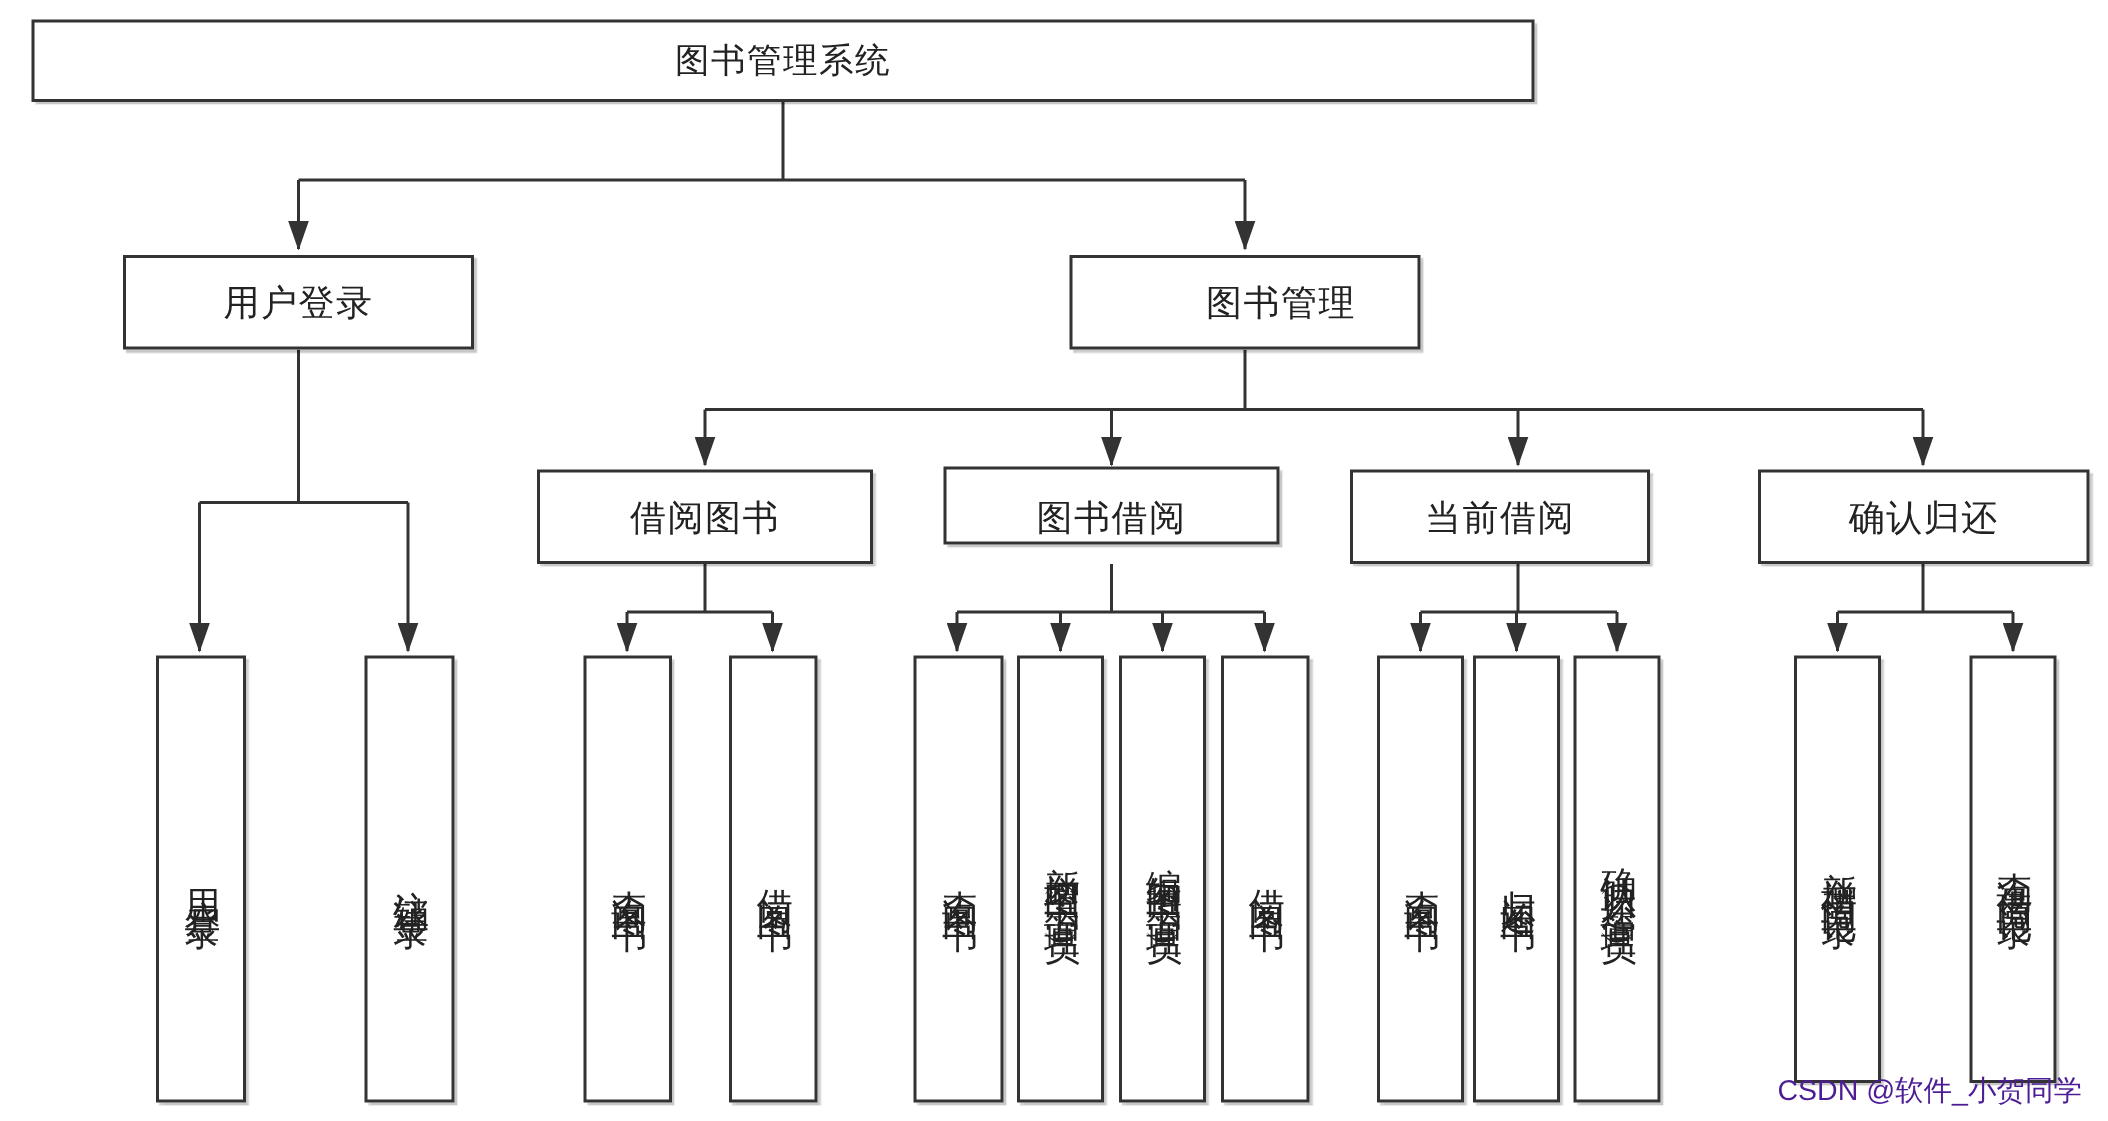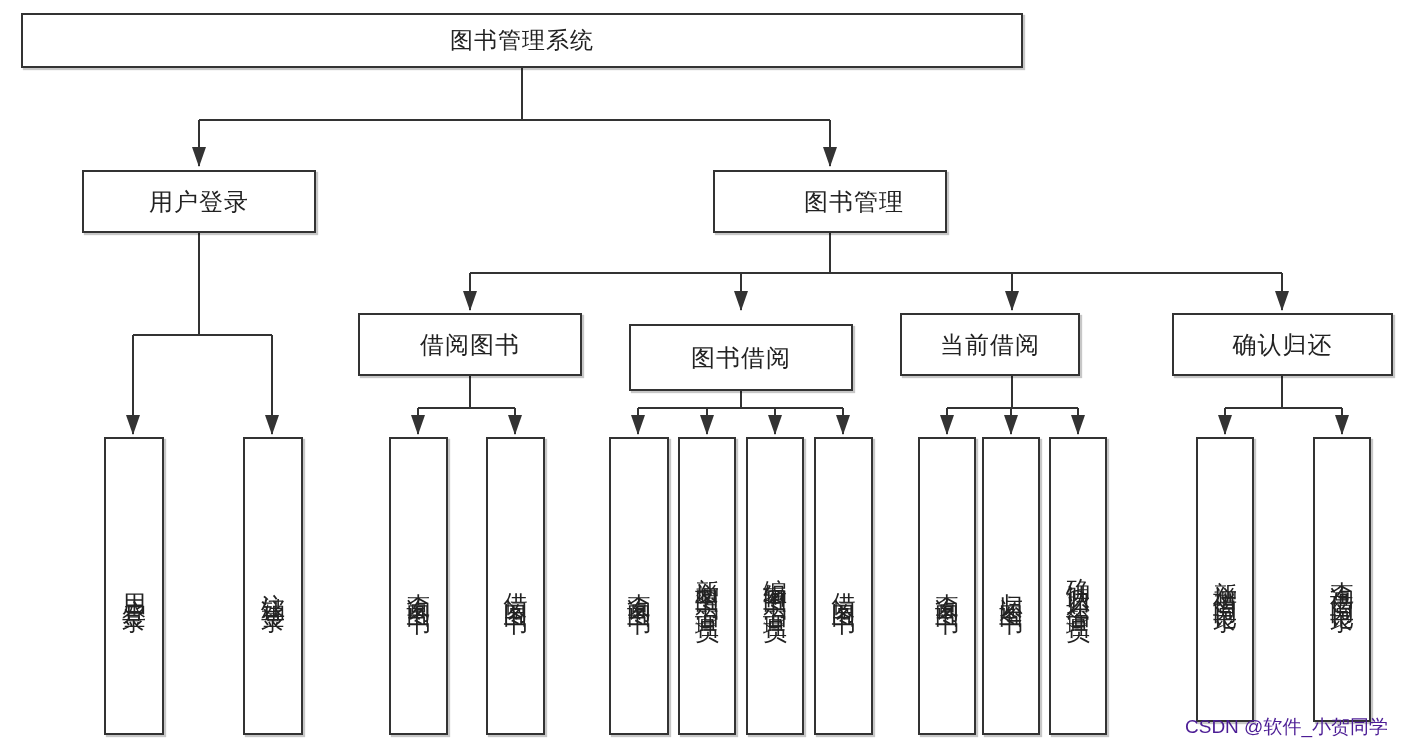--- a/index.html
+++ b/index.html
@@ -119,24 +119,24 @@
   <div class="node" style="left:82px; top:170px; width:234px; height:63px;">
     <span class="hlabel">用户登录</span>
   </div>
   <div class="node" style="left:713px; top:170px; width:234px; height:63px;padding-left:48px;">
     <span class="hlabel">图书管理</span>
   </div>
 
   <div class="node" style="left:358px; top:313px; width:224px; height:63px;">
     <span class="hlabel">借阅图书</span>
   </div>
-  <div class="node" style="left:629px; top:324px; width:224px; height:67px;">
+  <div class="node" style="left:629px; top:311px; width:224px; height:52px;align-items:flex-end;">
     <span class="hlabel">图书借阅</span>
   </div>
-  <div class="node" style="left:900px; top:313px; width:180px; height:63px;">
+  <div class="node" style="left:900px; top:313px; width:200px; height:63px;">
     <span class="hlabel">当前借阅</span>
   </div>
   <div class="node" style="left:1172px; top:313px; width:221px; height:63px;">
     <span class="hlabel">确认归还</span>
   </div>
 
   <div class="node" style="left:104px; top:437px; width:60px; height:298px;">
     <span class="vlabel">用户登录</span>
   </div>
   <div class="node" style="left:243px; top:437px; width:60px; height:298px;">

